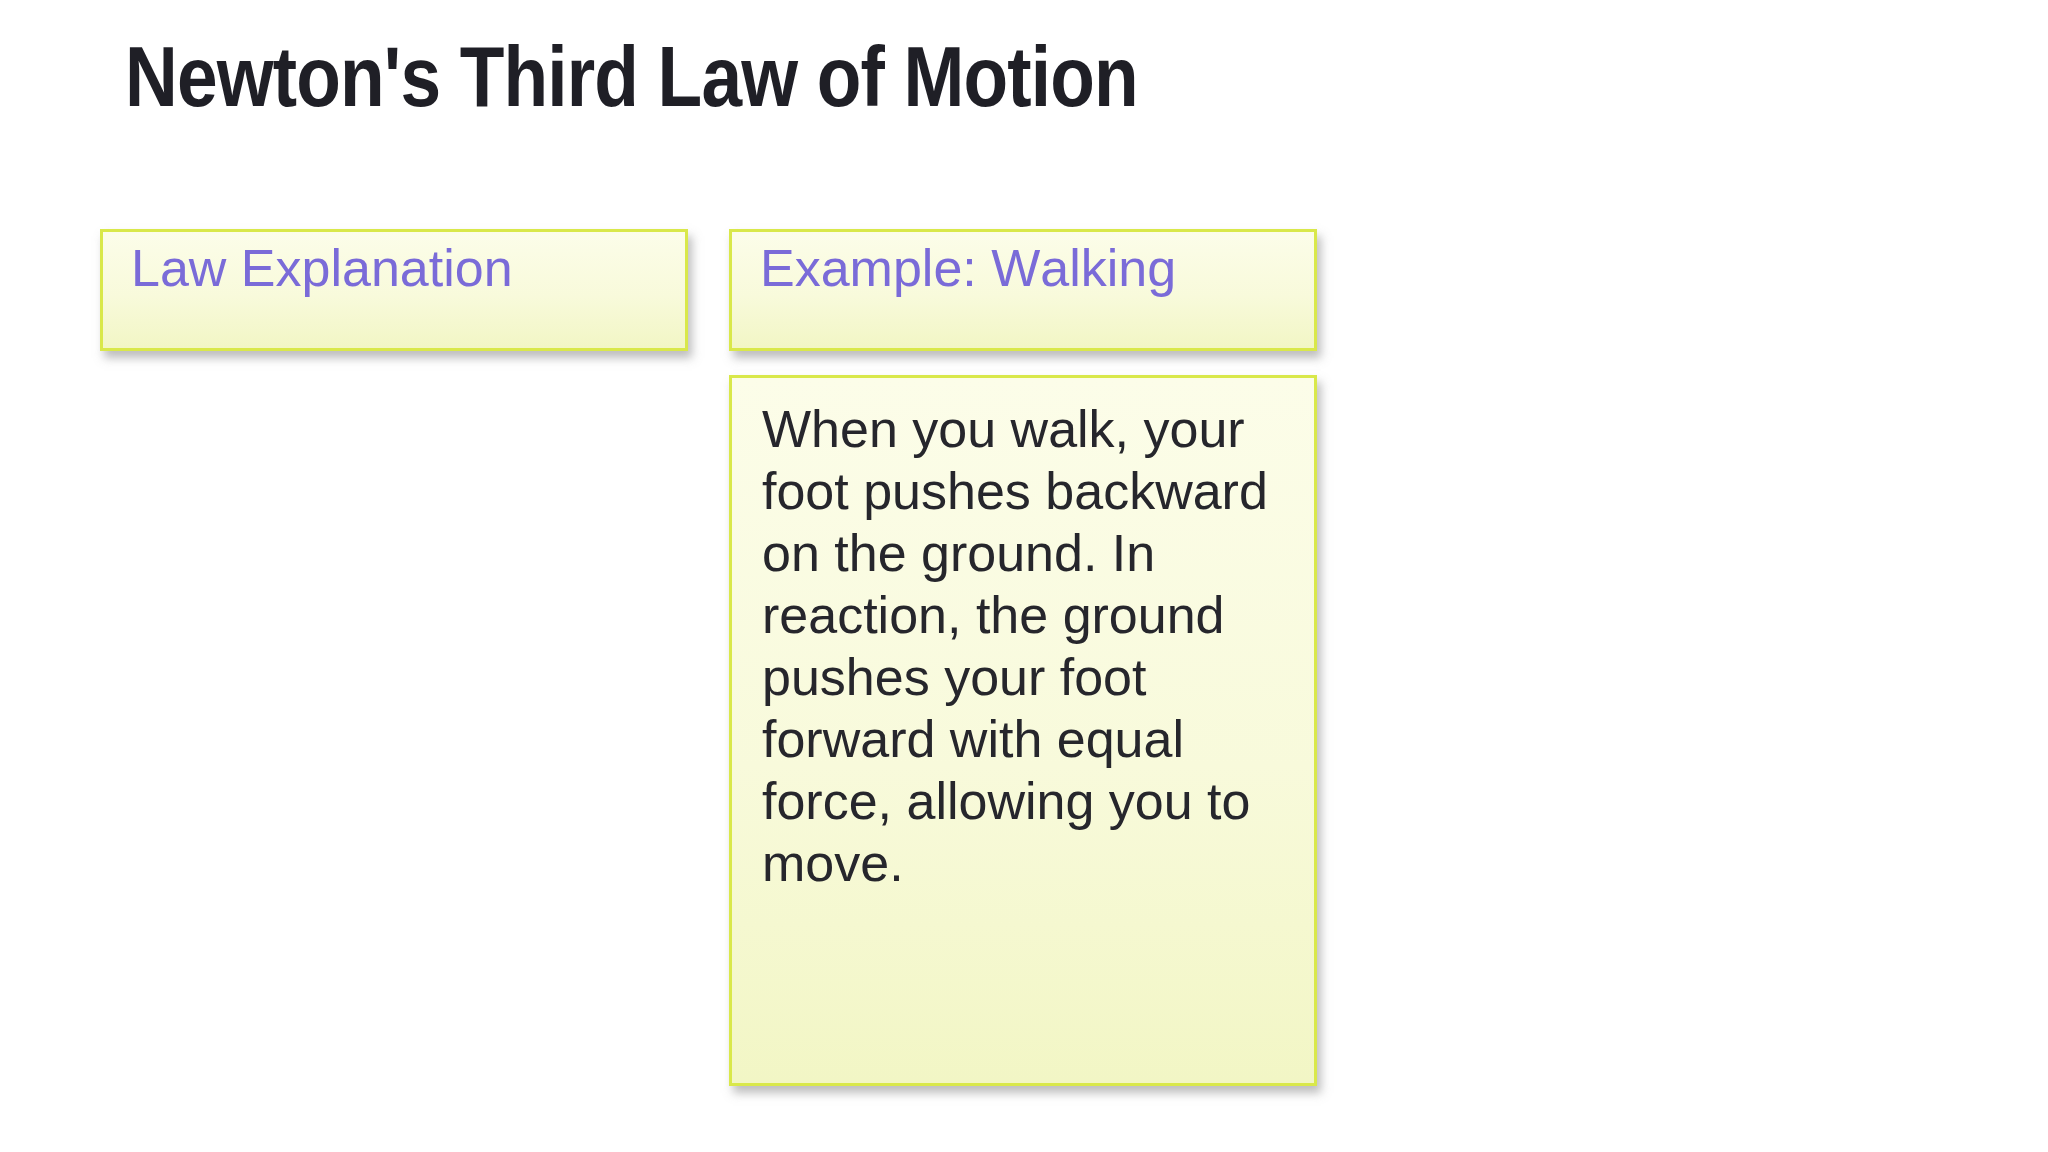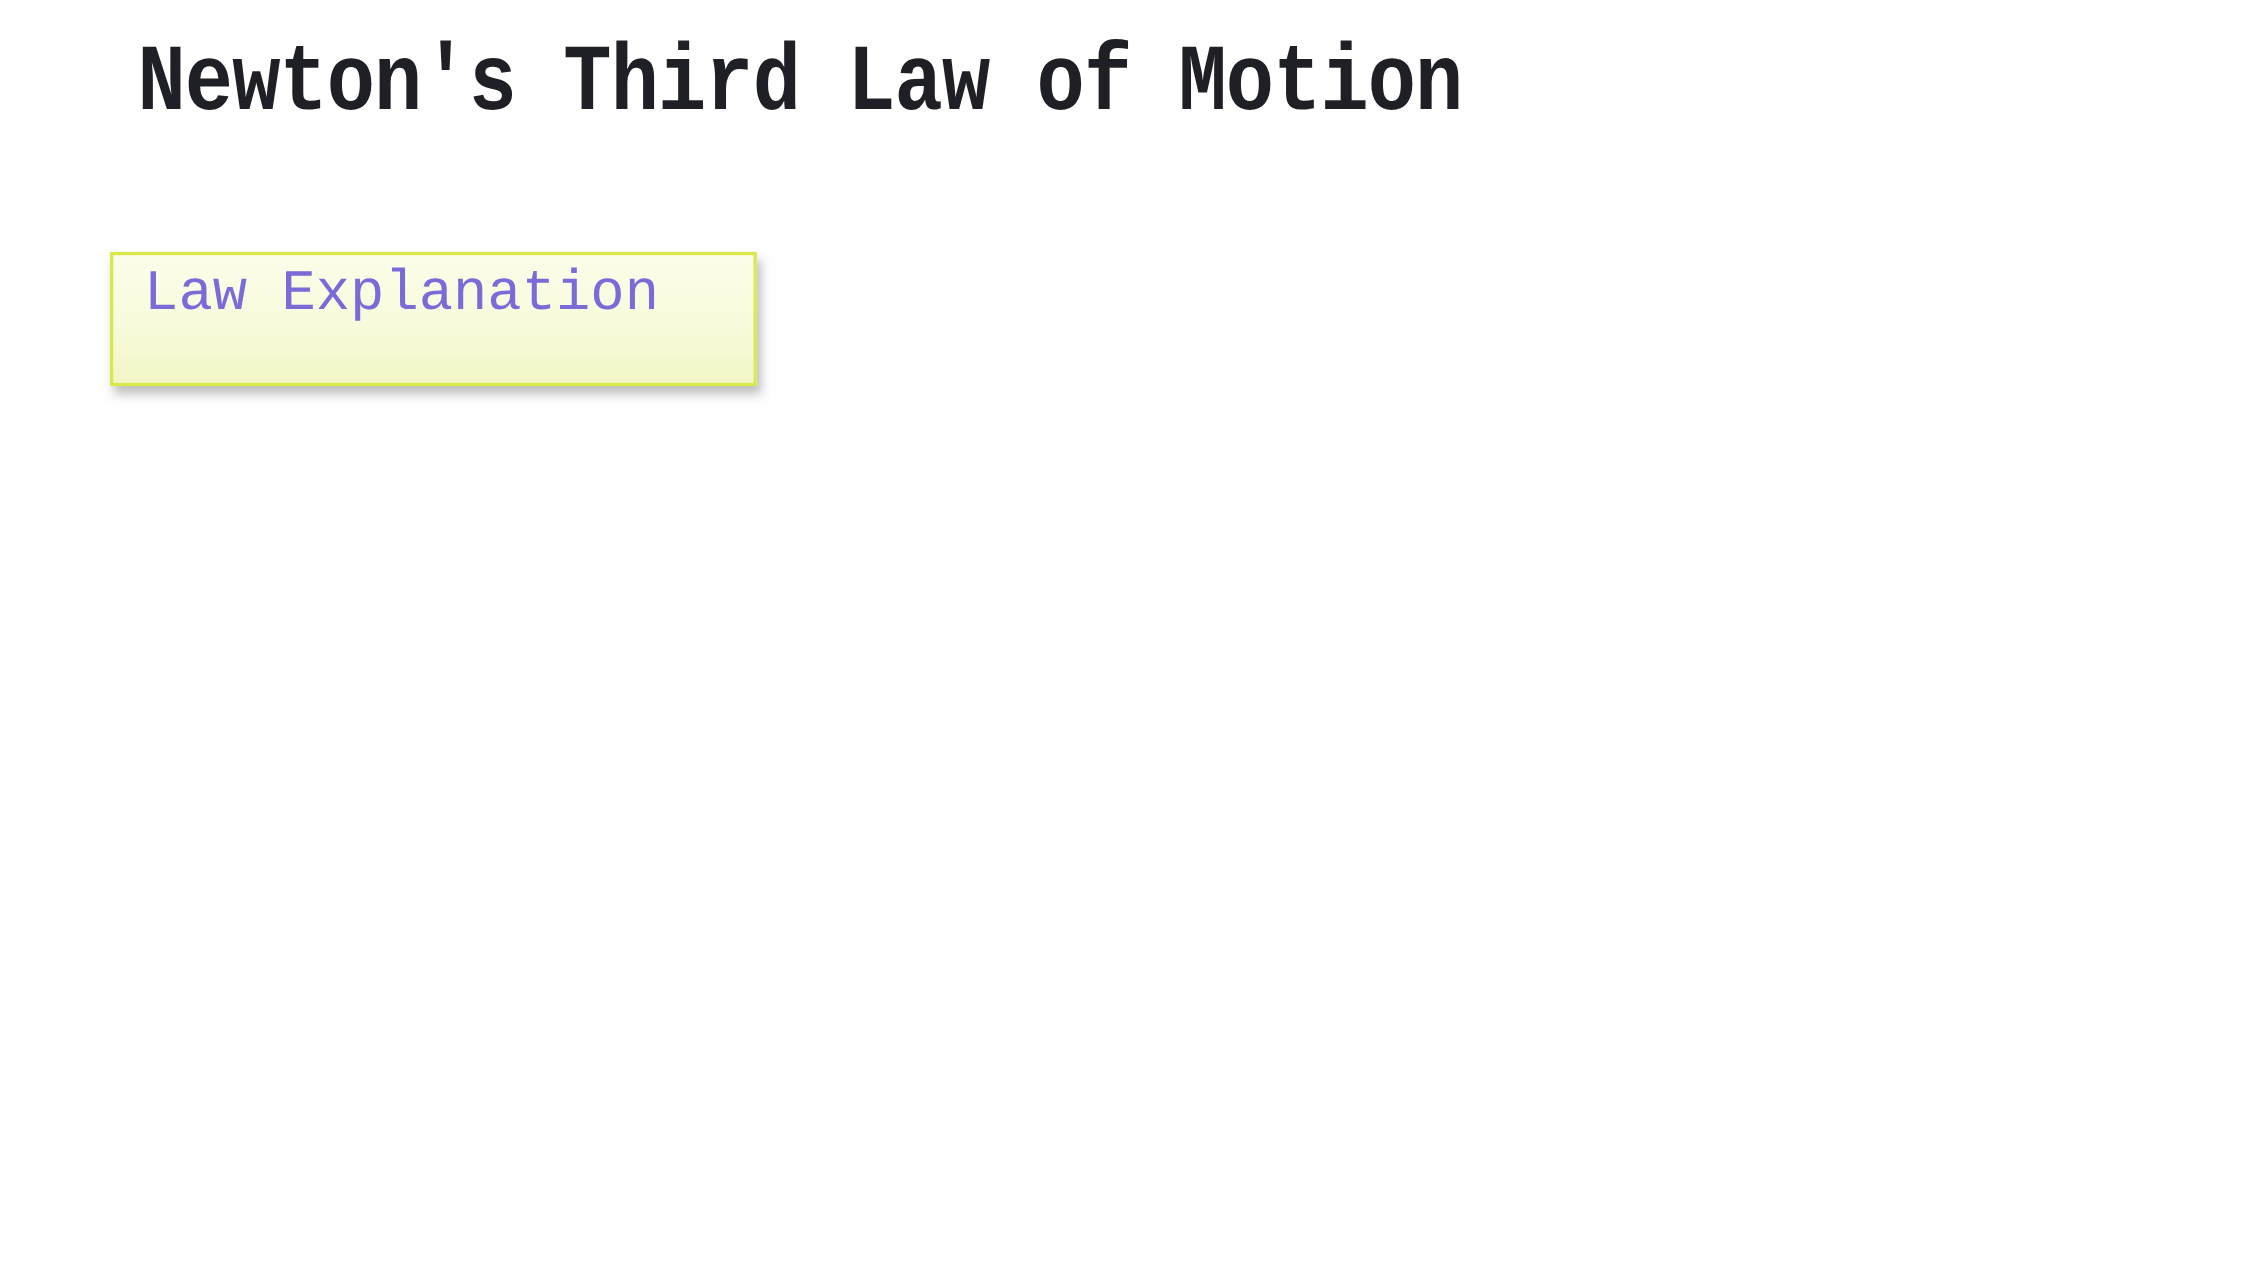--- a/index.html
+++ b/index.html
@@ -6,21 +6,21 @@
     margin: 0;
     padding: 0;
     background: #ffffff;
   }
   .slide {
     position: relative;
     width: 2048px;
     height: 1152px;
     background: #ffffff;
     overflow: hidden;
-    font-family: Liberation Mono, monospace;
+    font-family: Liberation Sans, sans-serif;
     font-kerning: none;
     font-variant-ligatures: none;
   }
   .page-title {
     position: absolute;
     left: 125px;
     top: 28px;
     margin: 0;
     font-size: 86px;
     line-height: 96px;
@@ -74,15 +74,19 @@
 
   <h1 class="page-title">Newton's Third Law of Motion</h1>
 
   <div class="cards-grid">
 
     <div class="card-column">
       <div class="card card-header">Law Explanation</div>
     </div>
 
 
+    <div class="card-column">
+      <div class="card card-header">Example: Walking</div>
+      <div class="card card-body">When you walk, your foot pushes backward on the ground. In reaction, the ground pushes your foot forward with equal force, allowing you to move.</div>
+    </div>
 
   </div>
 </div>
 
 </body></html>

